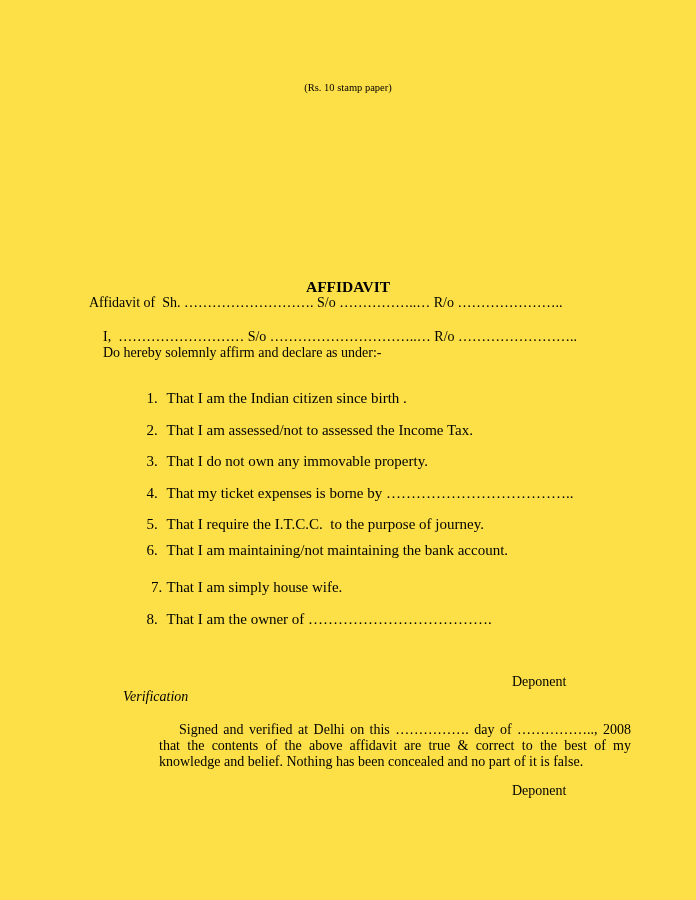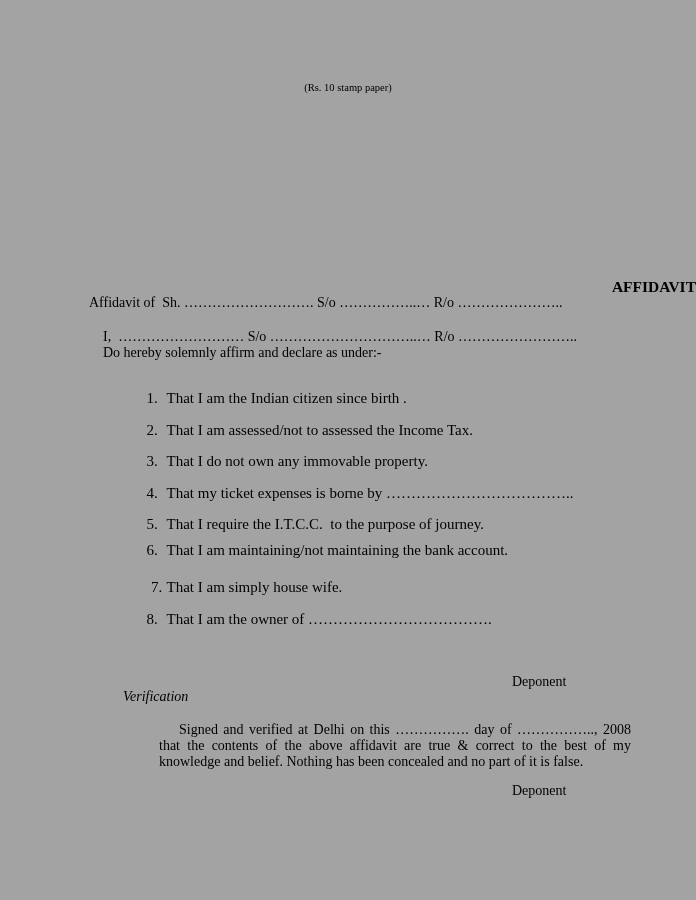--- a/index.html
+++ b/index.html
@@ -13,39 +13,39 @@
       position: relative;
       overflow: hidden;
       font-family: "Liberation Serif", "DejaVu Serif", serif;
       color: #000000;
     }
     .page {
       position: absolute;
       left: 0; top: 0;
       width: 696px;
       height: 900px;
-      background: #a3a3a3;
+      background: #fde047;
     }
     .abs {
       position: absolute;
       white-space: pre;
       line-height: 1;
     }
     .stamp-note {
       top: 83px;
       left: 0;
       width: 696px;
       text-align: center;
       font-size: 10.5px;
     }
     .title {
       top: 279px;
       left: 0;
       width: 696px;
-      text-align: right;
+      text-align: center;
       font-size: 15.5px;
       font-weight: bold;
     }
     .body-text {
       font-size: 14px;
     }
     .line1 { top: 296px; left: 89px; }
     .line2 { top: 330px; left: 103px; }
     .line3 { top: 346px; left: 103px; }
     .list {

